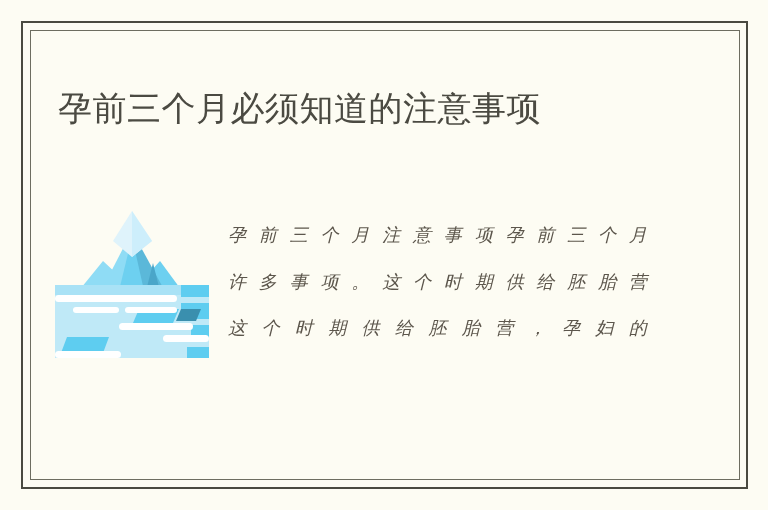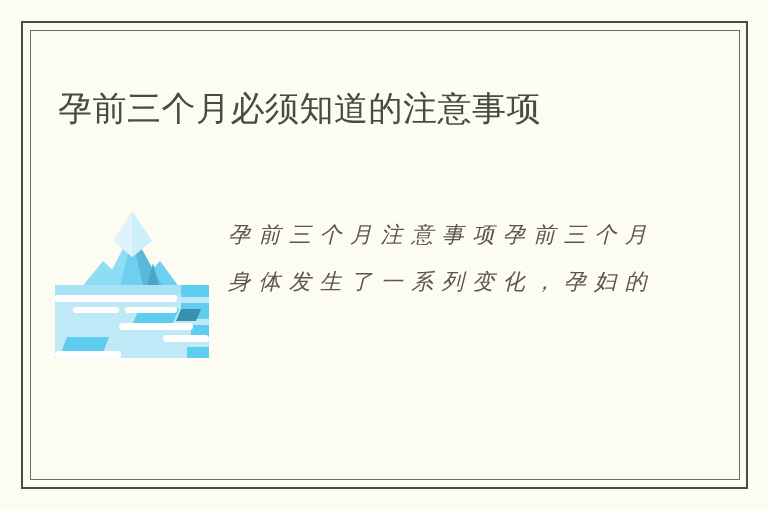--- a/index.html
+++ b/index.html
@@ -61,21 +61,21 @@
   
   #body-wrap {
     position: absolute;
     left: 228px;
     top: 212px;
     width: 420px;
   }
   .body-line {
     font-family: "DejaVu Serif", "Liberation Serif", serif;
     font-style: italic;
-    font-size: 22px;
+    font-size: 18px;
     line-height: 46.5px;
     height: 46.5px;
     color: #5c564c;
     letter-spacing: 1.2px;
     text-align: justify;
     text-align-last: justify;
     white-space: nowrap;
     display: block;
   }
 
@@ -134,16 +134,17 @@
       <rect x="70" y="102" width="52" height="6" rx="3" fill="#ffffff"></rect>
       <rect x="64" y="118" width="74" height="7" rx="3.5" fill="#ffffff"></rect>
       <rect x="108" y="130" width="46" height="7" rx="3.5" fill="#ffffff"></rect>
       <rect x="0" y="146" width="66" height="7" rx="3.5" fill="#ffffff"></rect>
       <rect x="0" y="153" width="154" height="5" fill="#fdfcf3"></rect>
     </svg>
   </div>
 
   <div id="body-wrap">
     <span class="body-line">孕前三个月注意事项孕前三个月</span>
-    <span class="body-line">身体发生了一系列变化，孕妇的</span>
+    <span class="body-line">许多事项。这个时期供给胚胎营</span>
+    <span class="body-line">这个时期供给胚胎营，孕妇的</span>
   </div>
 
 </div>
 
 </body></html>

